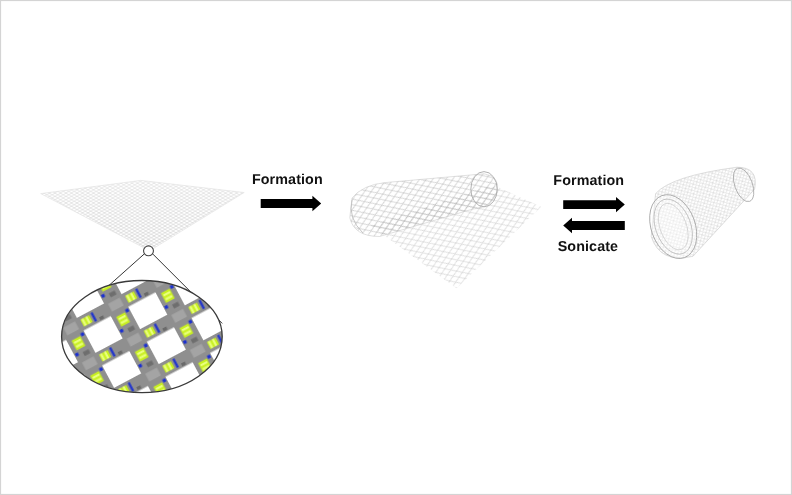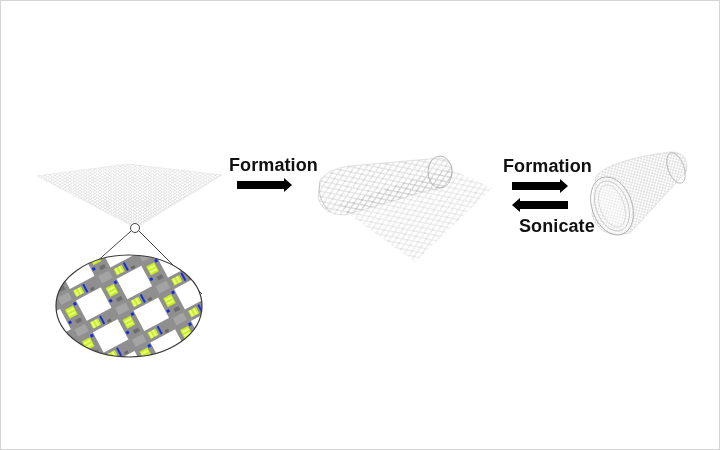--- a/index.html
+++ b/index.html
@@ -1,19 +1,19 @@
 <!DOCTYPE html>
 <html><head>
   <meta charset="utf-8">
   <style>
     html, body { margin: 0; padding: 0; background: #ffffff; }
     body { width: 720px; height: 450px; overflow: hidden; position: relative; font-family: "Liberation Sans", sans-serif; }
     .frame { position: absolute; left: 0; top: 0; width: 718px; height: 448px; border: 1px solid #d4d4d4; background: #ffffff; }
     .canvas { position: absolute; left: 0; top: 0; width: 720px; height: 450px; }
-    .label { position: absolute; font-family: "Liberation Sans", sans-serif; font-weight: bold; font-size: 18px; color: #111111; letter-spacing: 0.1px; white-space: nowrap; }
+    .label { position: absolute; font-family: "Liberation Sans", sans-serif; font-weight: bold; font-size: 13px; color: #111111; letter-spacing: 0.1px; white-space: nowrap; }
   </style>
 </head>
 <body>
 
 <div class="frame"></div>
 
 <svg class="canvas" viewBox="0 0 720 450" xmlns="http://www.w3.org/2000/svg">
   <defs>
     <pattern id="meshFlat" width="5" height="3" patternUnits="userSpaceOnUse">
       <path d="M0 1.5 L2.5 0 L5 1.5 L2.5 3 Z" fill="none" stroke="#b8b8b8" stroke-width="0.45"></path>
@@ -91,13 +91,13 @@
     <path d="M596,176 Q610,160 670,152 Q690,152 686,172 L630,233 Q600,240 592,215 Z" fill="url(#meshTube)" stroke="#c4c4c4" stroke-width="0.5"></path>
     <ellipse cx="612" cy="206" rx="20" ry="30" transform="rotate(-20 612 206)" fill="#ffffff" fill-opacity="0.4" stroke="#9e9e9e" stroke-width="0.7"></ellipse>
     <ellipse cx="612" cy="206" rx="16" ry="26" transform="rotate(-20 612 206)" fill="none" stroke="#b0b0b0" stroke-width="0.6"></ellipse>
     <ellipse cx="612" cy="206" rx="12" ry="22" transform="rotate(-20 612 206)" fill="none" stroke="#c2c2c2" stroke-width="0.5"></ellipse>
     <ellipse cx="676" cy="168" rx="8" ry="16" transform="rotate(-20 676 168)" fill="none" stroke="#a6a6a6" stroke-width="0.7"></ellipse>
   </g>
 </svg>
 
 <div class="label" style="left:229px; top:155px;">Formation</div>
 <div class="label" style="left:503px; top:156px;">Formation</div>
-<div class="label" style="left:519px; top:216px;">Sonicate</div>
+<div class="label" style="left:507px; top:216px;">Sonicate</div>
 
 </body></html>

